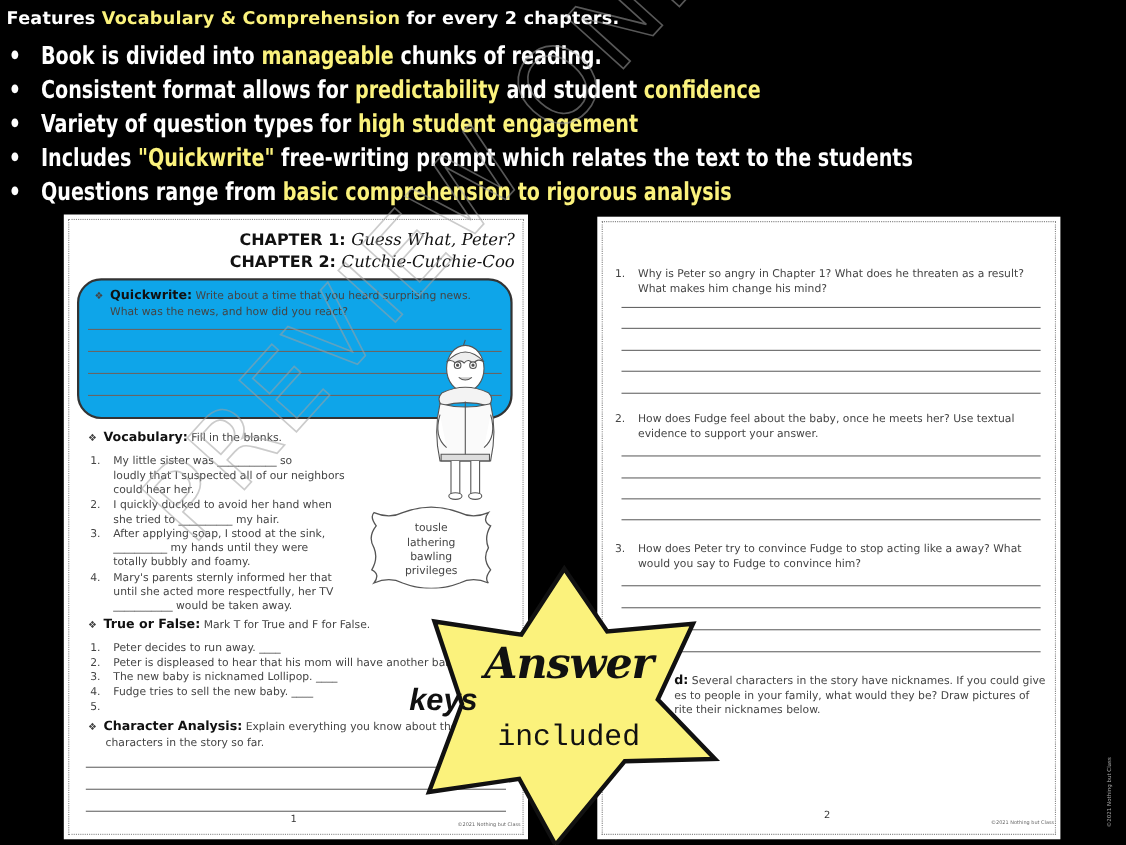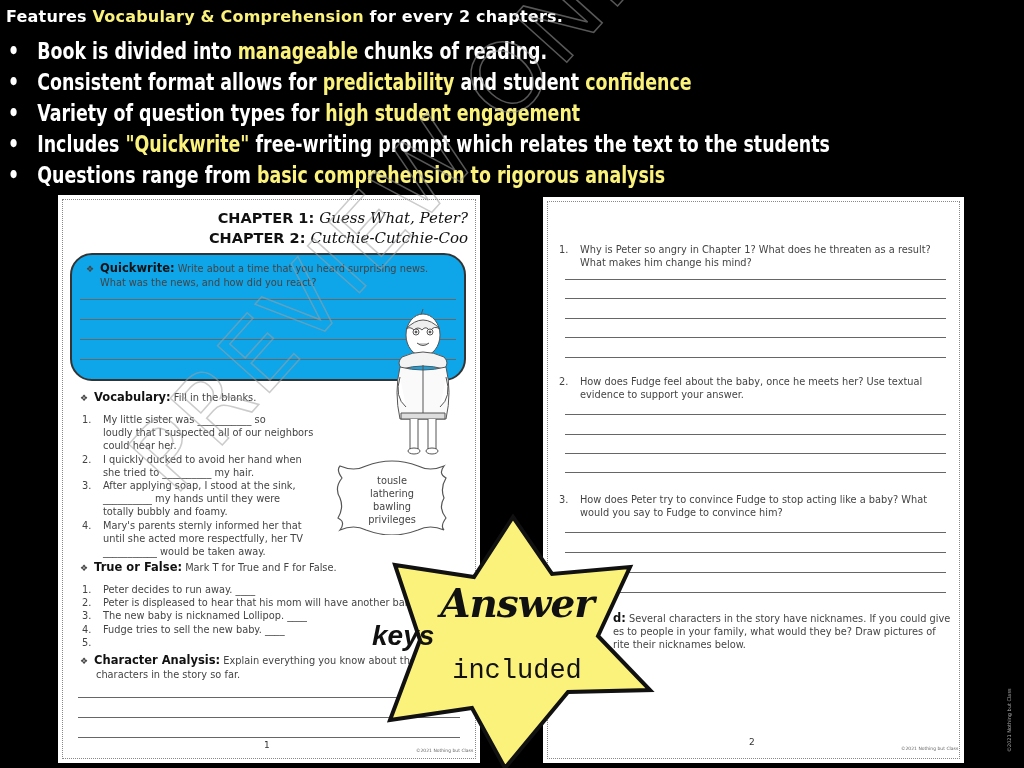--- a/index.html
+++ b/index.html
@@ -249,21 +249,21 @@
     <span class="num">2.</span>
     <span><span>How does Fudge feel about the baby, once he meets her? Use textual</span><br><span>evidence to support your answer.</span></span>
   </div>
   <div class="rule" style="left:22px;right:18px;top:217px;"></div>
   <div class="rule" style="left:22px;right:18px;top:237px;"></div>
   <div class="rule" style="left:22px;right:18px;top:256px;"></div>
   <div class="rule" style="left:22px;right:18px;top:275px;"></div>
 
   <div class="q2" style="left:16px;top:296px;width:395px;">
     <span class="num">3.</span>
-    <span><span>How does Peter try to convince Fudge to stop acting like a baby? What</span><br><span>would you say to Fudge to convince him?</span></span>
+    <span><span>How does Peter try to convince Fudge to stop acting like a away? What</span><br><span>would you say to Fudge to convince him?</span></span>
   </div>
   <div class="rule" style="left:22px;right:18px;top:335px;"></div>
   <div class="rule" style="left:22px;right:18px;top:355px;"></div>
   <div class="rule" style="left:22px;right:18px;top:375px;"></div>
   <div class="rule" style="left:22px;right:18px;top:395px;"></div>
 
   <div style="position:absolute;left:70px;top:415px;width:340px;" class="sec-text">
     <span class="sec-label">d:</span>
     <span>Several characters in the story have nicknames. If you could give</span><br>
     <span>es to people in your family, what would they be? Draw pictures of</span><br>

